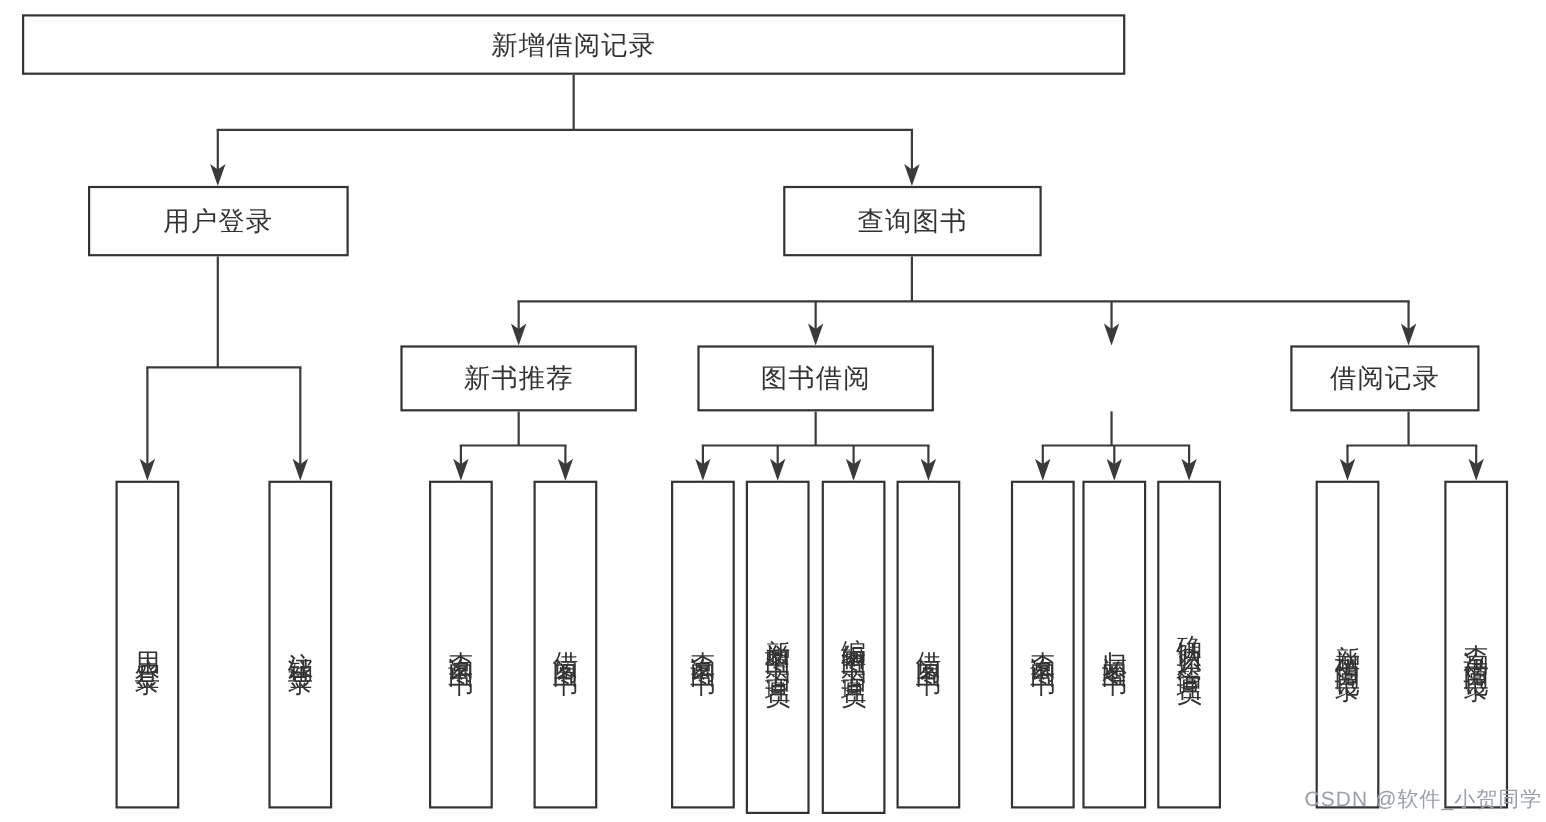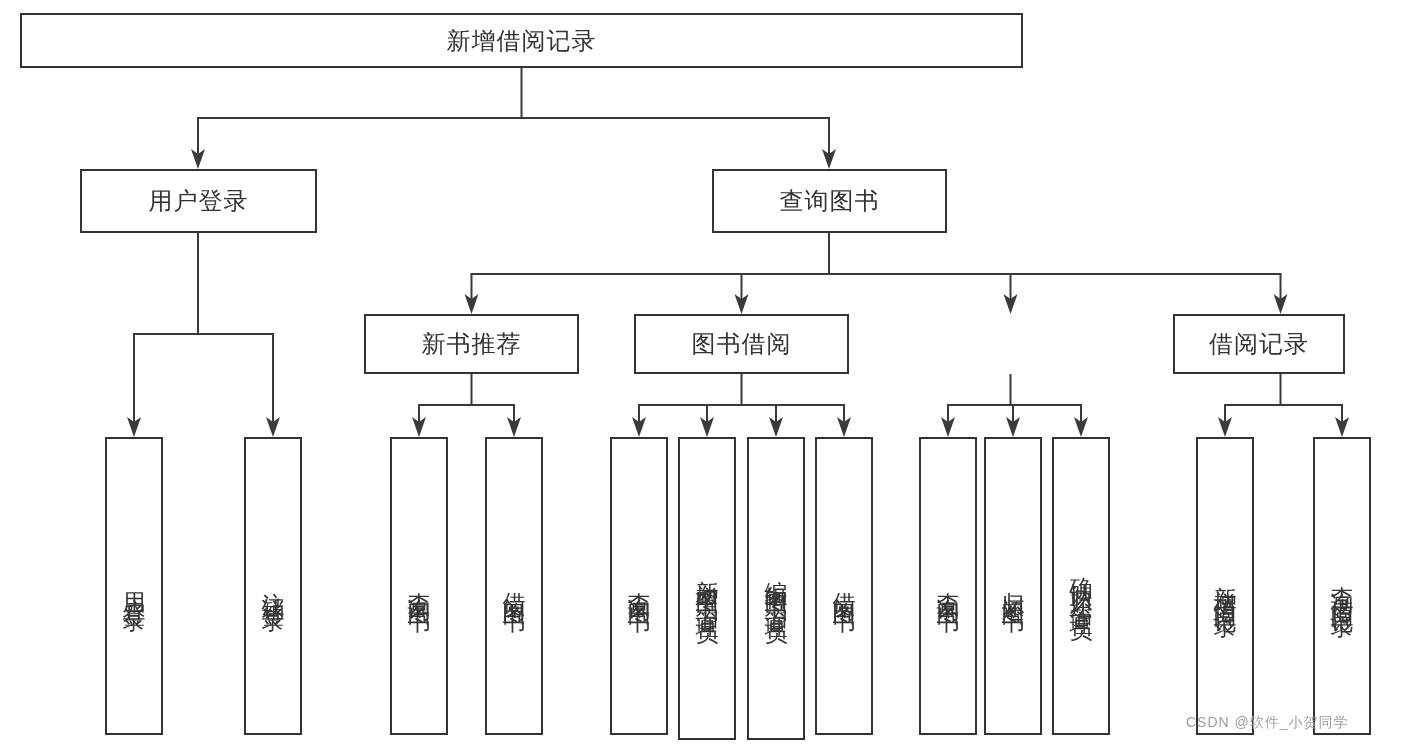--- a/index.html
+++ b/index.html
@@ -15,21 +15,21 @@
     display:flex; align-items:center; justify-content:center;
     color:#333333; font-size:24px;
   }
   .node .lbl { white-space:nowrap; letter-spacing:1px; }
   .node.vert .lbl {
     writing-mode:vertical-rl; text-orientation:mixed;
     letter-spacing:6px; line-height:1; font-size:23px; white-space:normal;
   }
   #watermark {
     position:absolute; left:1186px; top:714px;
-    font-size:14px; color:#9aa0a8; letter-spacing:1px;
+    font-size:19px; color:#9aa0a8; letter-spacing:1px;
     z-index:5; white-space:nowrap;
   }
 </style>
 </head>
 <body>
 
 <div id="stage">
 
   <svg id="connectors" viewBox="0 0 1405 747" xmlns="http://www.w3.org/2000/svg">
       <g>

